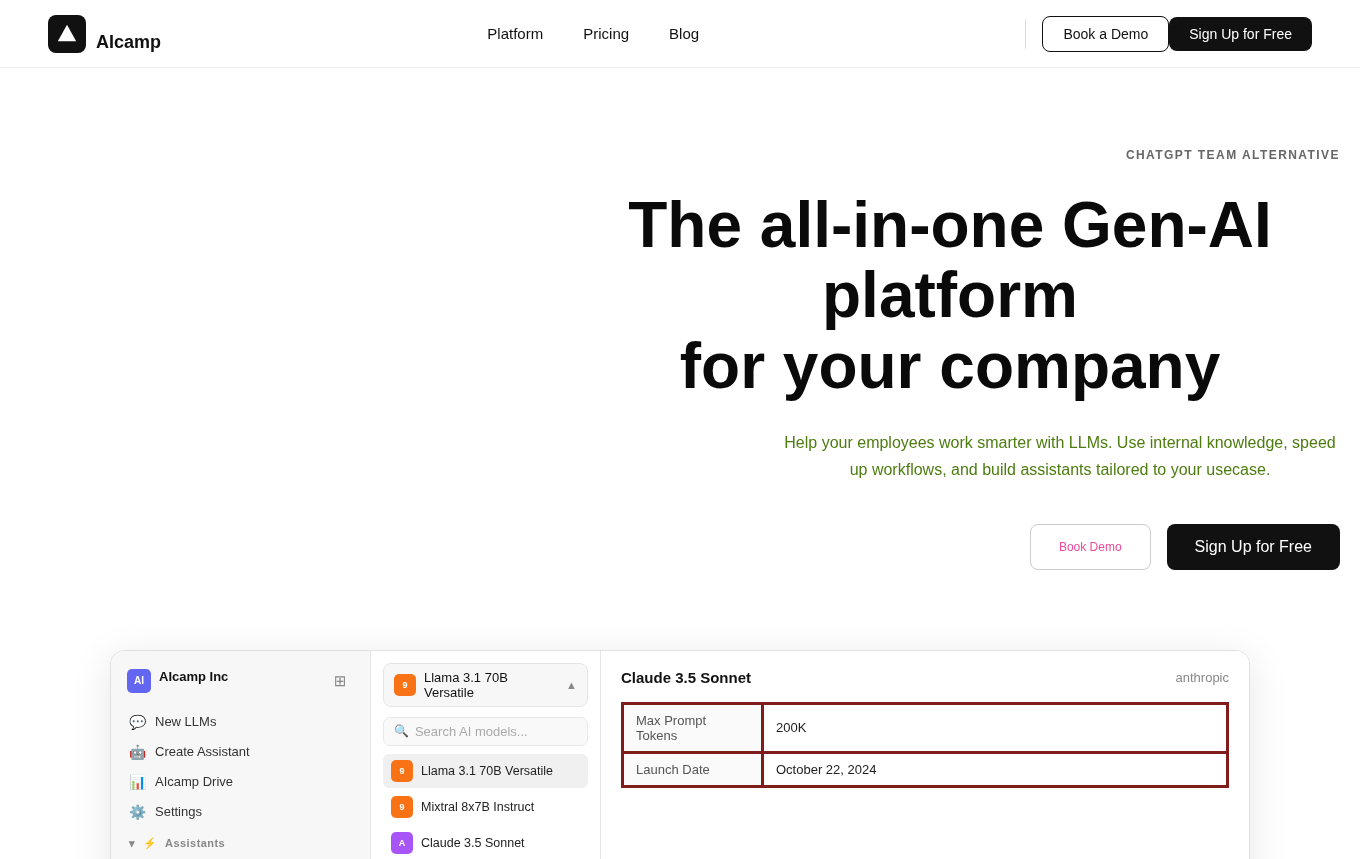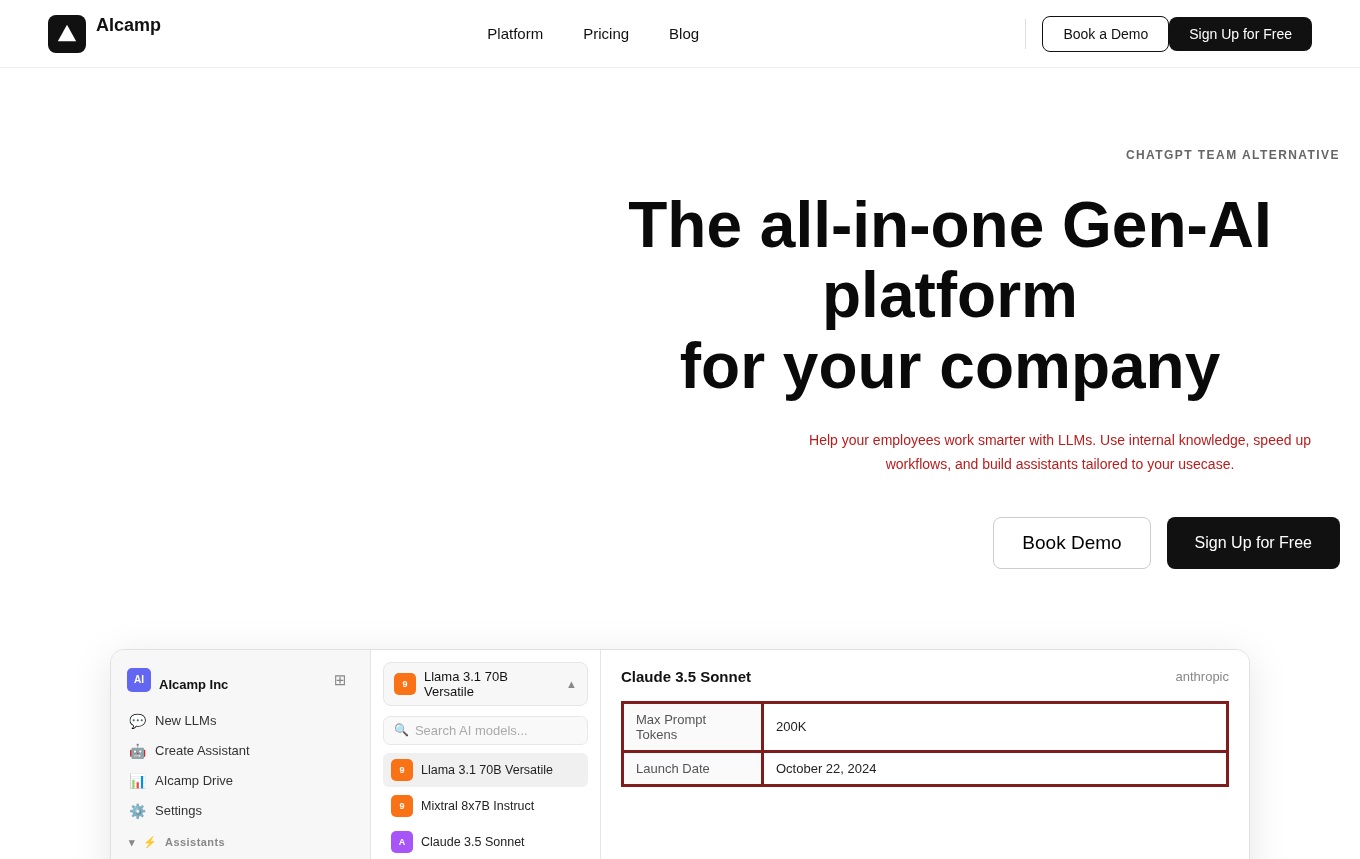--- a/index.html
+++ b/index.html
@@ -4,21 +4,21 @@
   <style>
     * { margin: 0; padding: 0; box-sizing: border-box; }
     body { font-family: -apple-system, BlinkMacSystemFont, 'Segoe UI', sans-serif; background: #fff; color: #111; }
 
     
     nav {
       display: flex; align-items: center; justify-content: space-between;
       padding: 0 48px; height: 68px; border-bottom: 1px solid #eee;
       position: sticky; top: 0; background: #fff; z-index: 100;
     }
-    .nav-logo { display: flex; align-items: flex-start; gap: 10px; text-decoration: none; color: #111; }
+    .nav-logo { display: flex; align-items: flex-end; gap: 10px; text-decoration: none; color: #111; }
     .nav-logo-icon {
       width: 38px; height: 38px; background: #111; border-radius: 8px;
       display: flex; align-items: center; justify-content: center;
     }
     .nav-logo-icon svg { width: 22px; height: 22px; fill: #fff; }
     .nav-logo-text { font-size: 18px; font-weight: 600; }
     .nav-links { display: flex; align-items: center; gap: 40px; }
     .nav-links a { text-decoration: none; color: #111; font-size: 15px; }
     .nav-divider { width: 1px; height: 30px; background: #ddd; }
     .nav-actions { display: flex; gap: 0; align-items: center; }
@@ -38,26 +38,26 @@
     }
     .hero-badge {
       font-size: 12px; font-weight: 600; letter-spacing: 0.12em;
       color: #666; margin-bottom: 28px; text-transform: uppercase;
     }
     .hero-title {
       font-size: 64px; font-weight: 800; line-height: 1.1;
       max-width: 780px; margin-bottom: 28px; color: #0a0a0a;
     }
     .hero-sub {
-      font-size: 14px; color: #b91c1c; max-width: 560px; line-height: 1.7; margin-bottom: 40px;
+      font-size: 16px; color: #4d7c0f; max-width: 560px; line-height: 1.7; margin-bottom: 40px;
     }
     .hero-ctas { display: flex; gap: 16px; }
     .hero-btn-outline {
       padding: 14px 28px; border: 1.5px solid #ccc; border-radius: 8px;
-      background: #fff; font-size: 19px; font-weight: 500; cursor: pointer; color: #000000;
+      background: #fff; font-size: 12px; font-weight: 500; cursor: pointer; color: #ec4899;
     }
     .hero-btn-filled {
       padding: 14px 28px; border: none; border-radius: 8px;
       background: #111; font-size: 16px; font-weight: 500; cursor: pointer; color: #fff;
     }
 
     
     .screenshot-wrapper {
       margin: 20px auto 0;
       max-width: 1180px;
@@ -82,21 +82,21 @@
       width: 260px; min-width: 260px;
       background: #f7f7f8;
       border-right: 1px solid #e5e5e5;
       padding: 16px 0;
       display: flex; flex-direction: column;
     }
     .sidebar-top {
       display: flex; align-items: center; justify-content: space-between;
       padding: 0 16px 12px;
     }
-    .sidebar-org { display: flex; align-items: flex-end; gap: 8px; }
+    .sidebar-org { display: flex; align-items: flex-start; gap: 8px; }
     .org-badge {
       width: 24px; height: 24px; background: #6366f1; border-radius: 5px;
       display: flex; align-items: center; justify-content: center;
       font-size: 10px; font-weight: 700; color: #fff;
     }
     .org-name { font-size: 13px; font-weight: 600; }
     .sidebar-action-btn {
       width: 28px; height: 28px; background: none; border: none; cursor: pointer;
       display: flex; align-items: center; justify-content: center; color: #888; font-size: 15px;
     }

